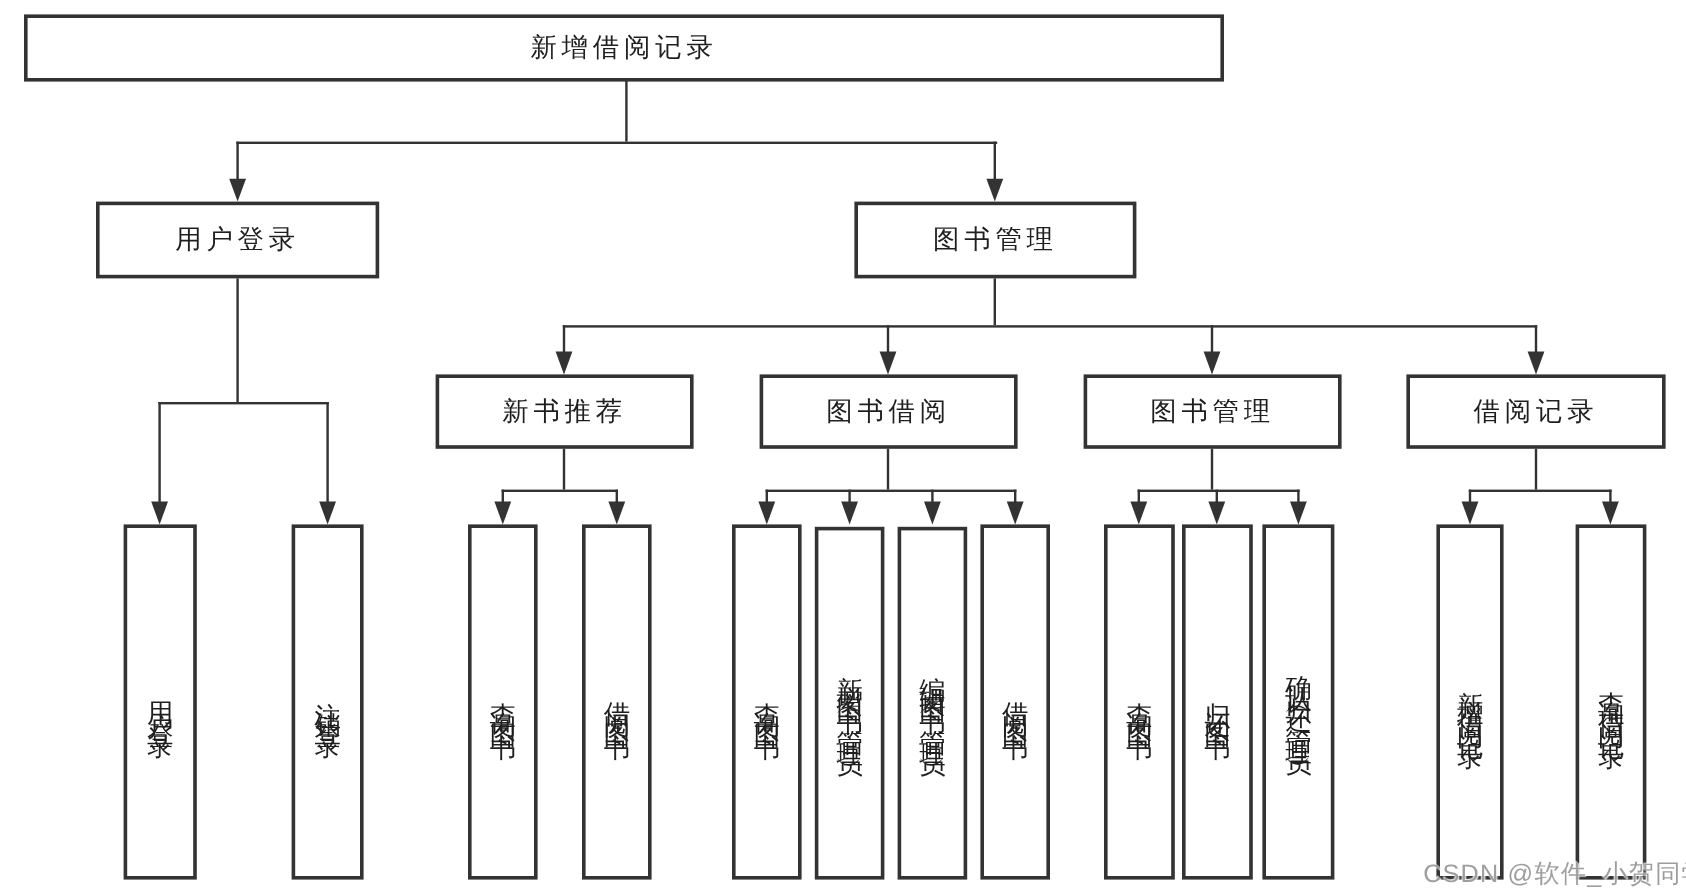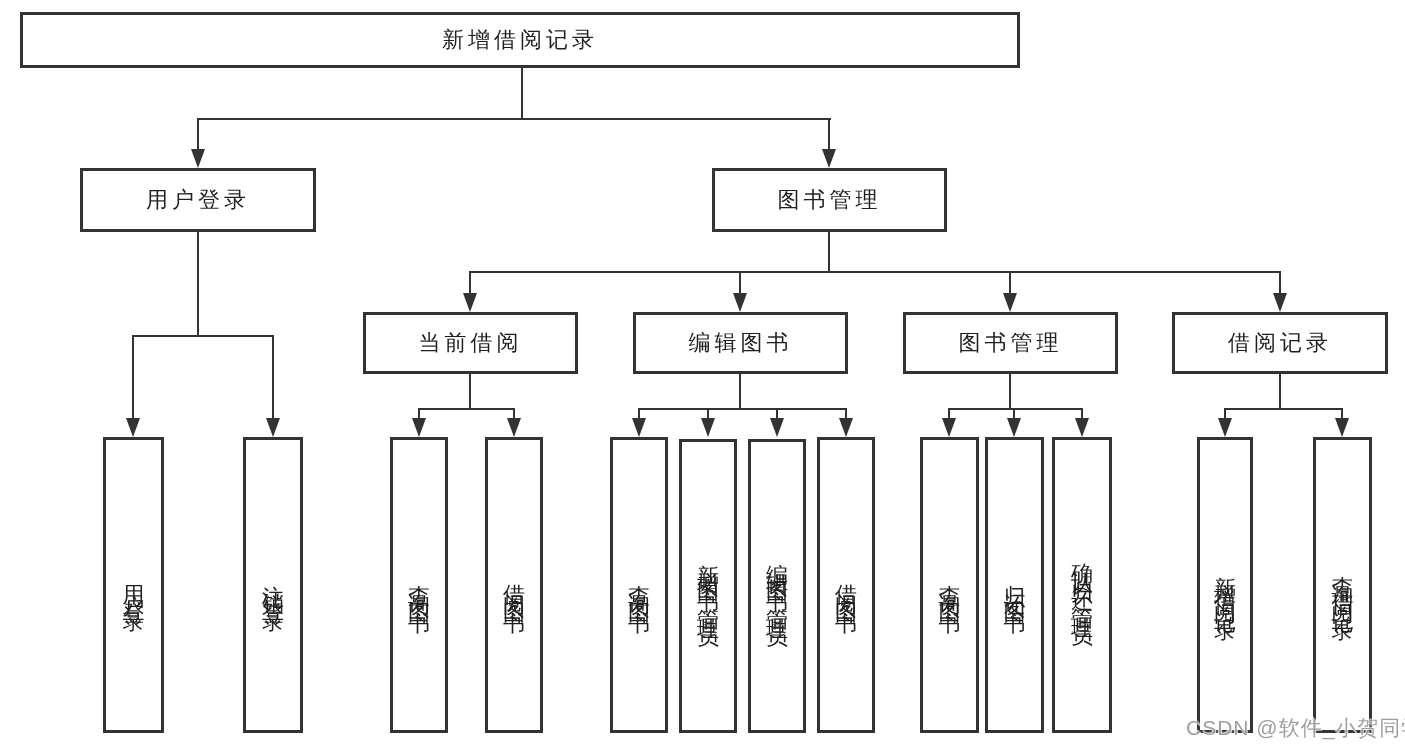--- a/index.html
+++ b/index.html
@@ -47,24 +47,24 @@
   </div>
 
   <div class="box hbox" style="left:80px;top:168px;width:236px;height:64px">
     <span>用户登录</span>
   </div>
   <div class="box hbox" style="left:712px;top:168px;width:235px;height:64px">
     <span>图书管理</span>
   </div>
 
   <div class="box hbox" style="left:363px;top:312px;width:215px;height:62px">
-    <span>当前借阅</span>
+    <span>新书推荐</span>
   </div>
   <div class="box hbox" style="left:633px;top:312px;width:215px;height:62px">
-    <span>编辑图书</span>
+    <span>图书借阅</span>
   </div>
   <div class="box hbox" style="left:903px;top:312px;width:215px;height:62px">
     <span>图书管理</span>
   </div>
   <div class="box hbox" style="left:1172px;top:312px;width:216px;height:62px">
     <span>借阅记录</span>
   </div>
 
   <div class="box leaf" style="left:103px;top:437px;width:61px;height:296px">
     <span>用户登录</span>

